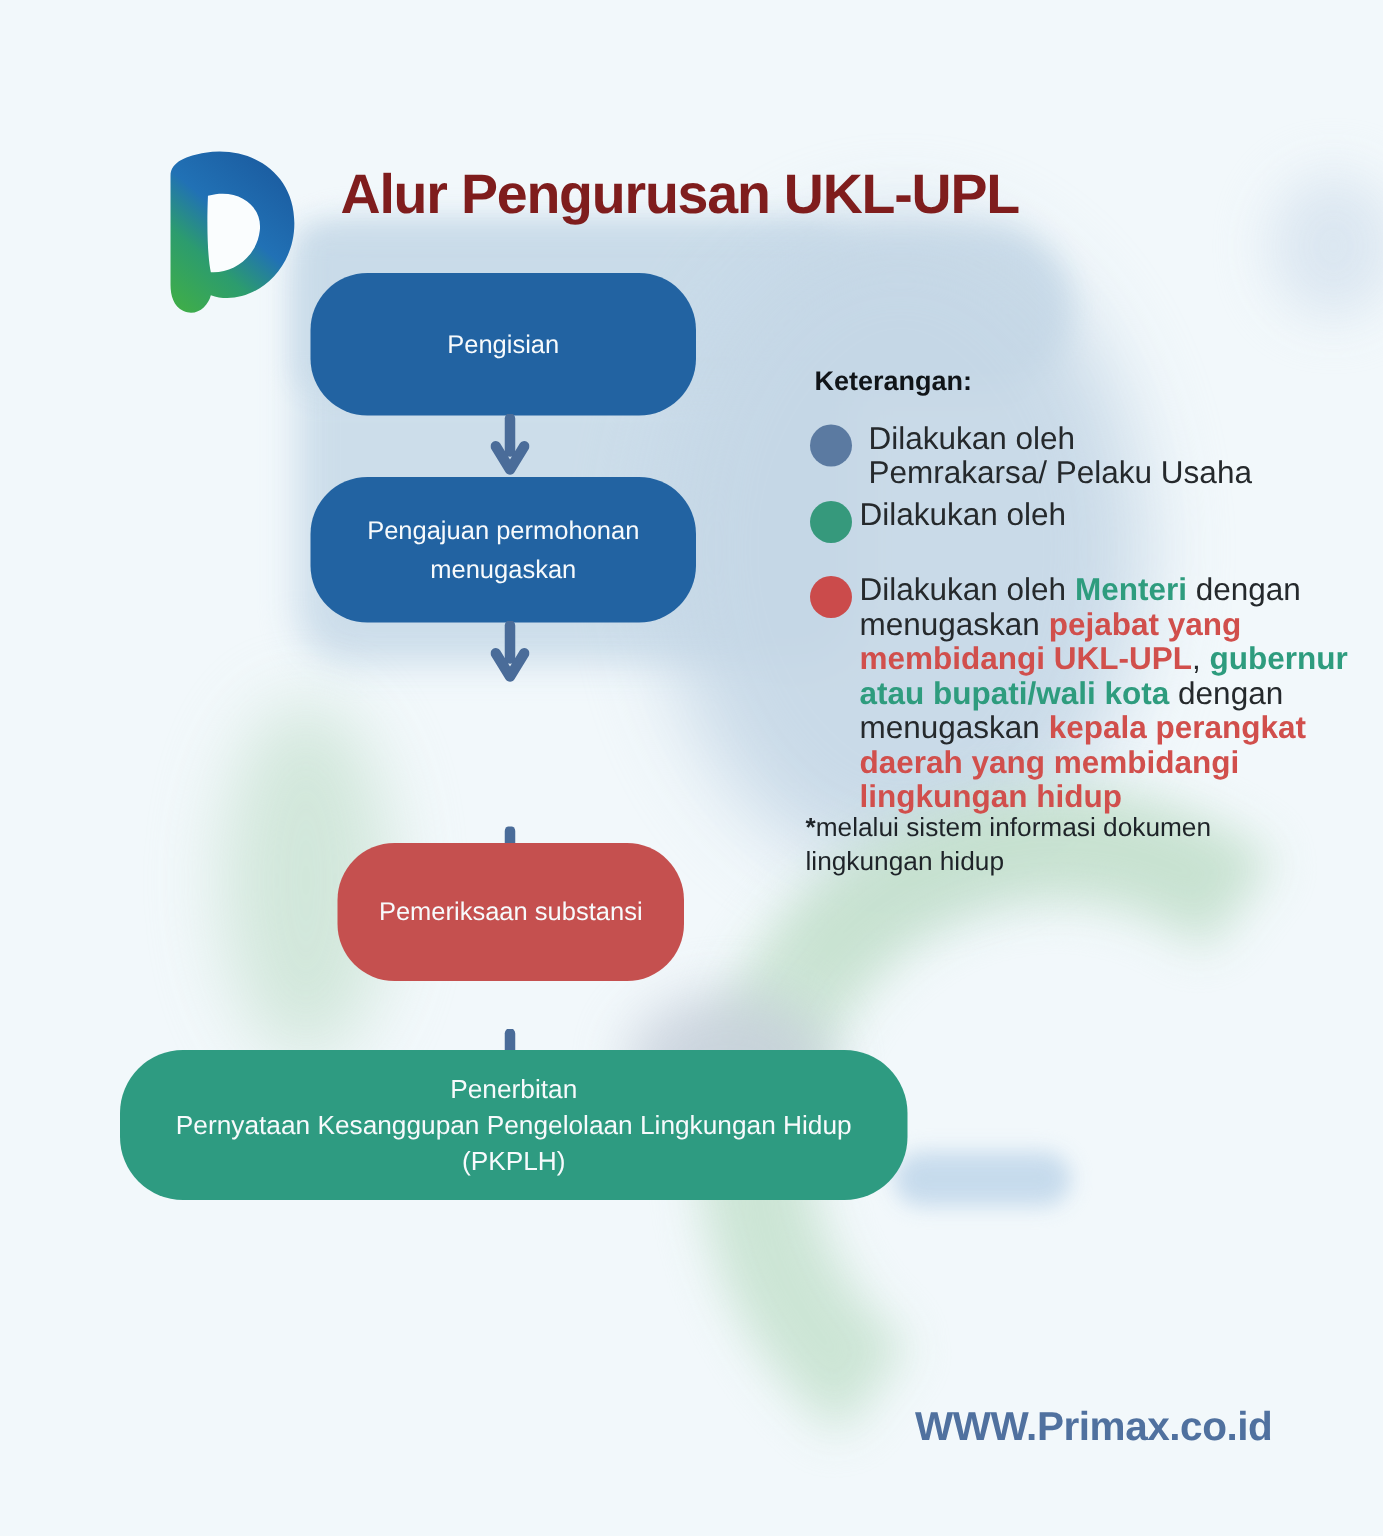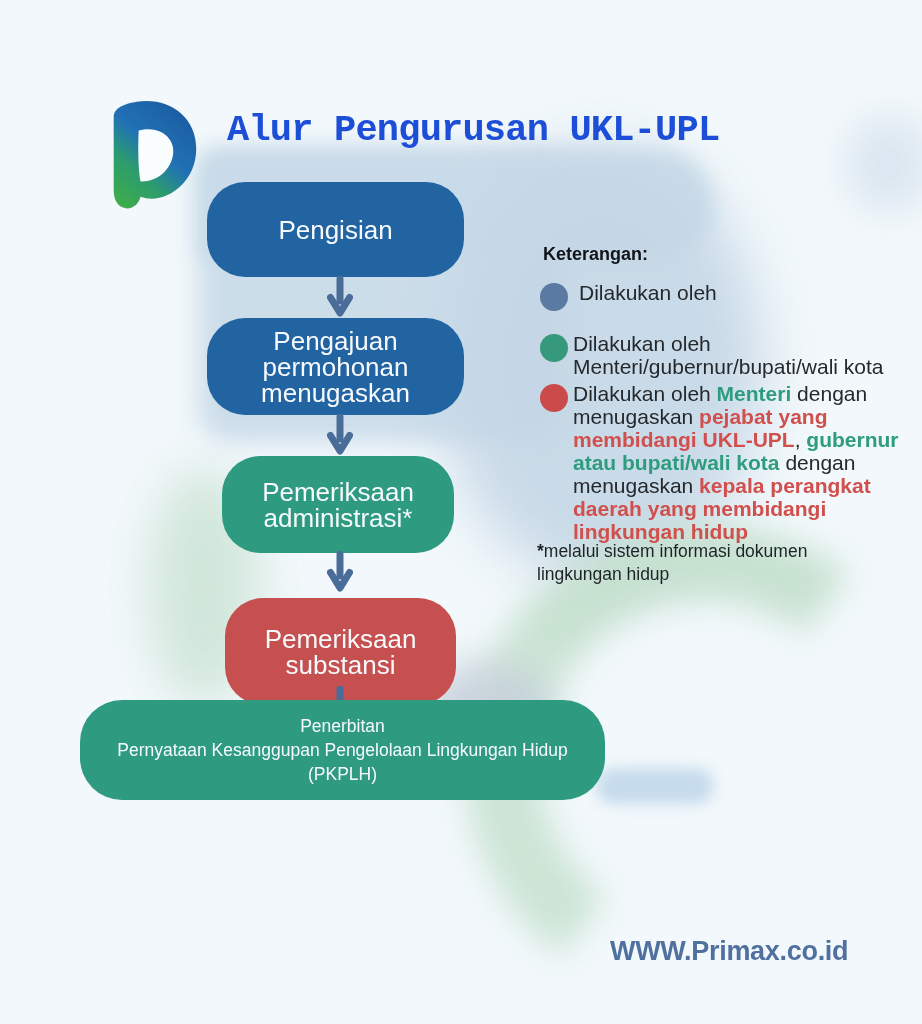--- a/index.html
+++ b/index.html
@@ -25,25 +25,25 @@
   .bg-gray-blob { left:418px; top:662px; width:135px; height:95px; background:#C7D0DB; border-radius:50%; filter:blur(18px); opacity:.85; }
   .bg-blue-tail { left:596px; top:768px; width:118px; height:36px; background:#C2D8EB; border-radius:18px; filter:blur(7px); opacity:.9; }
 
   
   .fg { position:absolute; z-index:1; }
   .logo { left:106px; top:96px; width:96px; height:120px; }
   .title { left:227px; top:107px; font-size:37px; font-weight:700; letter-spacing:-0.8px; line-height:46px; }
 
   .step { color:#F7FAFC; display:flex; flex-direction:column; justify-content:center;
           align-items:center; text-align:center; border-radius:38px; padding:6px 10px; }
-  .step .ln { font-size:26px; line-height:26px; font-weight:400; }
+  .step .ln { font-size:17px; line-height:26px; font-weight:400; }
   .s1 { left:207px; top:182px; width:257px; height:95px; }
   .s2 { left:207px; top:318px; width:257px; height:97px; }
   .s3 { left:222px; top:456px; width:232px; height:97px; }
-  .s4 { left:225px; top:562px; width:231px; height:107px;margin-top:36px; }
+  .s4 { left:225px; top:562px; width:231px; height:92px; }
   .s5 { left:80px;  top:700px; width:525px; height:100px; border-radius:42px; }
   .s5 .ln { font-size:17.5px; line-height:24px; }
 
   .arrow { left:327px; width:26px; height:42px; }
   .a1 { top:276px; } .a2 { top:414px; } .a3 { top:551px; } .a4 { top:686px; }
 
   .legend-heading { left:543px; top:244px; font-size:18px; font-weight:700; color:#101418; }
   .dot { width:28px; height:28px; border-radius:50%; }
   .d1 { left:540px; top:283px; } .d2 { left:540px; top:334px; } .d3 { left:540px; top:384px; }
   .legend-text { color:#25292C; font-size:21px; line-height:23px; }
@@ -73,21 +73,21 @@
         <stop offset="0" stop-color="#1B5CA0"></stop>
         <stop offset="0.42" stop-color="#2171B5"></stop>
         <stop offset="0.68" stop-color="#2C9C6E"></stop>
         <stop offset="1" stop-color="#3FAD49"></stop>
       </linearGradient>
     </defs>
     <path d="M32,6 C64,1 94,20 94,55 C94,92 60,114 36,105 C34,113 26,120 17,116 C10,113 8,105 8,98 L8,22 C8,12 20,8 32,6 Z" fill="url(#lg)"></path>
     <path d="M34,36 C56,30 72,44 70,60 C68,78 52,90 36,89 C34,80 33,60 34,36 Z" fill="#FAFDFE"></path>
   </svg>
 
-  <div class="fg title" style="color: #1d4ed8; font-family: Liberation Mono, monospace;">Alur Pengurusan UKL-UPL</div>
+  <div class="fg title" style="color: #7f1d1d;">Alur Pengurusan UKL-UPL</div>
 
   <div class="fg step s1" style="background: rgb(34, 99, 162);">
     <div class="ln">Pengisian</div>
   </div>
 
   <div class="fg arrow a1" style="color: rgb(74, 108, 153);">
     <svg width="26" height="42" viewBox="0 0 26 42">
         <line x1="13" y1="3" x2="13" y2="25" stroke="currentColor" stroke-width="7" stroke-linecap="round"></line>
         <path d="M3.5,21.5 L13,37 L22.5,21.5" fill="none" stroke="currentColor" stroke-width="7" stroke-linejoin="round" stroke-linecap="round"></path>
       </svg>
@@ -98,23 +98,20 @@
     <div class="ln">menugaskan</div>
   </div>
 
   <div class="fg arrow a2" style="color: rgb(74, 108, 153);">
     <svg width="26" height="42" viewBox="0 0 26 42">
         <line x1="13" y1="3" x2="13" y2="25" stroke="currentColor" stroke-width="7" stroke-linecap="round"></line>
         <path d="M3.5,21.5 L13,37 L22.5,21.5" fill="none" stroke="currentColor" stroke-width="7" stroke-linejoin="round" stroke-linecap="round"></path>
       </svg>
   </div>
 
-  <div class="fg step s3" style="background: rgb(46, 155, 129);">
-    <div class="ln">Pemeriksaan administrasi*</div>
-  </div>
 
   <div class="fg arrow a3" style="color: rgb(74, 108, 153);">
     <svg width="26" height="42" viewBox="0 0 26 42">
         <line x1="13" y1="3" x2="13" y2="25" stroke="currentColor" stroke-width="7" stroke-linecap="round"></line>
         <path d="M3.5,21.5 L13,37 L22.5,21.5" fill="none" stroke="currentColor" stroke-width="7" stroke-linejoin="round" stroke-linecap="round"></path>
       </svg>
   </div>
 
   <div class="fg step s4" style="background: rgb(197, 80, 79);">
     <div class="ln">Pemeriksaan substansi</div>
@@ -131,26 +128,26 @@
     <div class="ln">Penerbitan</div>
     <div class="ln">Pernyataan Kesanggupan Pengelolaan Lingkungan Hidup</div>
     <div class="ln">(PKPLH)</div>
   </div>
 
   <div class="fg legend-heading">Keterangan:</div>
 
   <div class="fg dot d1" style="background: rgb(91, 122, 161);"></div>
   <div class="fg legend-text t1">
     <div>Dilakukan oleh</div>
+    <div>Pemrakarsa/ Pelaku Usaha</div>
   </div>
 
   <div class="fg dot d2" style="background: rgb(54, 153, 124);"></div>
   <div class="fg legend-text t2">
     <div>Dilakukan oleh</div>
-    <div>Menteri/gubernur/bupati/wali kota</div>
   </div>
 
   <div class="fg dot d3" style="background: rgb(203, 75, 75);"></div>
   <div class="fg legend-text t3"><span>Dilakukan oleh </span><span style="color: rgb(46, 156, 126); font-weight: 700;">Menteri</span><span> dengan menugaskan </span><span style="color: rgb(209, 79, 76); font-weight: 700;">pejabat yang membidangi UKL-UPL</span><span>, </span><span style="color: rgb(46, 156, 126); font-weight: 700;">gubernur atau bupati/wali kota</span><span> dengan menugaskan </span><span style="color: rgb(209, 79, 76); font-weight: 700;">kepala perangkat daerah yang membidangi lingkungan hidup</span></div>
 
   <div class="fg footnote"><span style="font-weight: 700;">*</span><span>melalui sistem informasi dokumen lingkungan hidup</span></div>
 
   <div class="fg footer" style="color: rgb(80, 113, 159);">WWW.Primax.co.id</div>
 </div>
 

